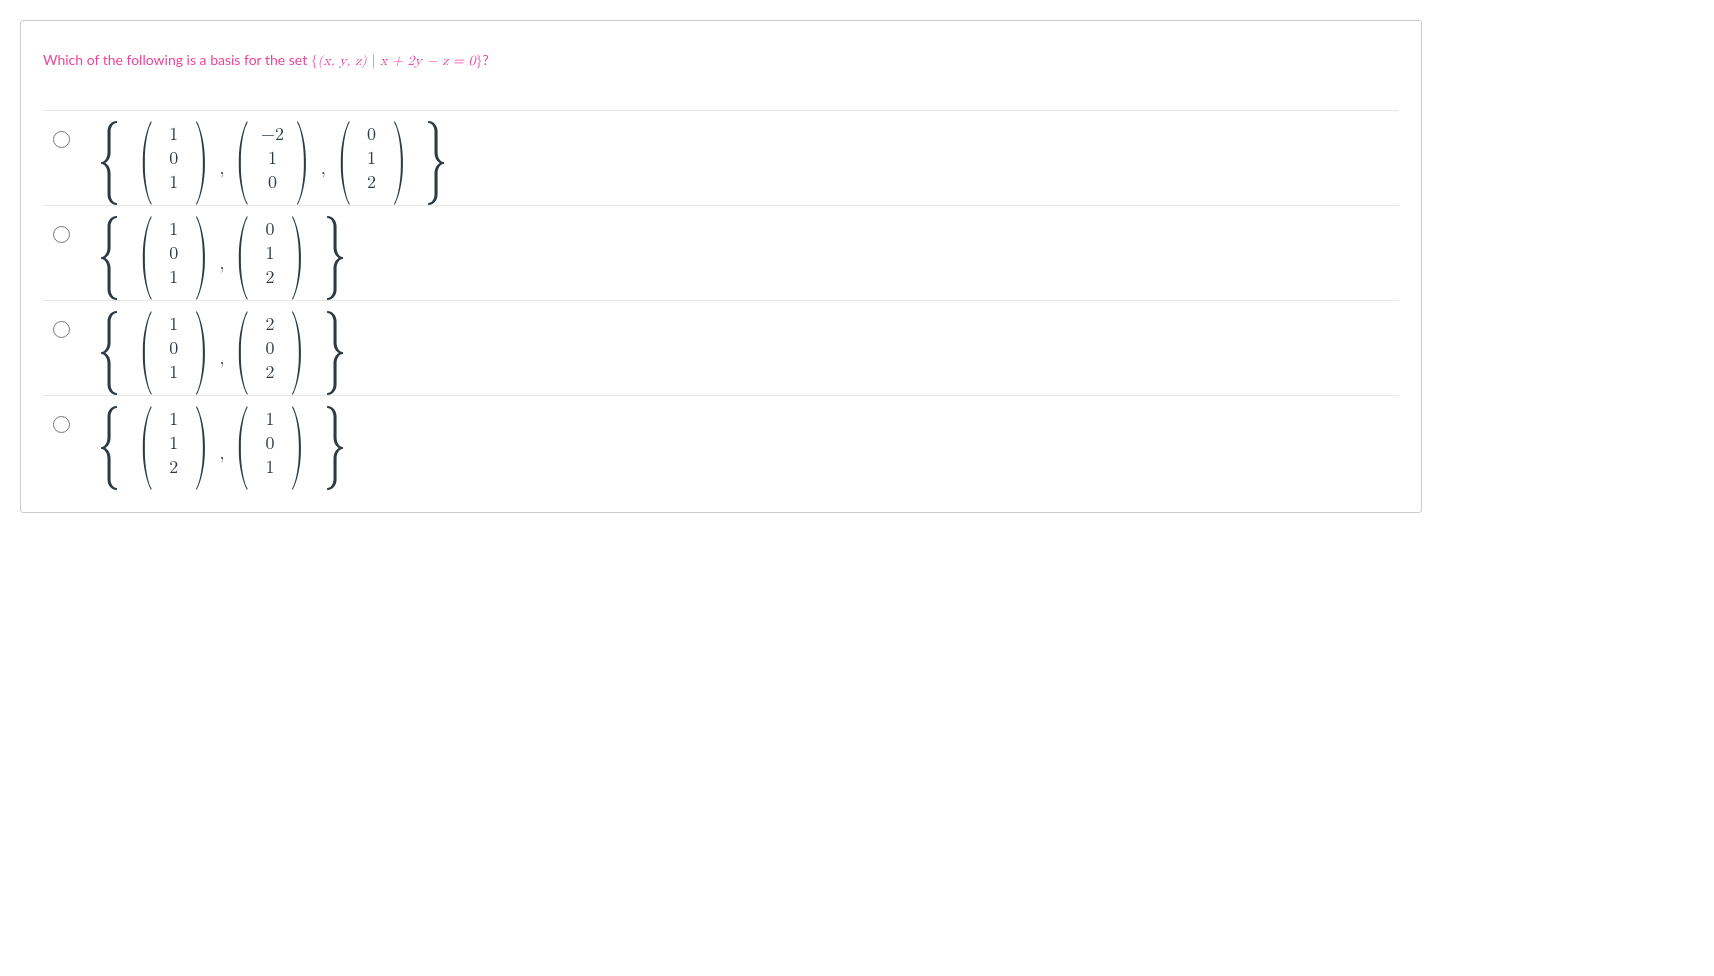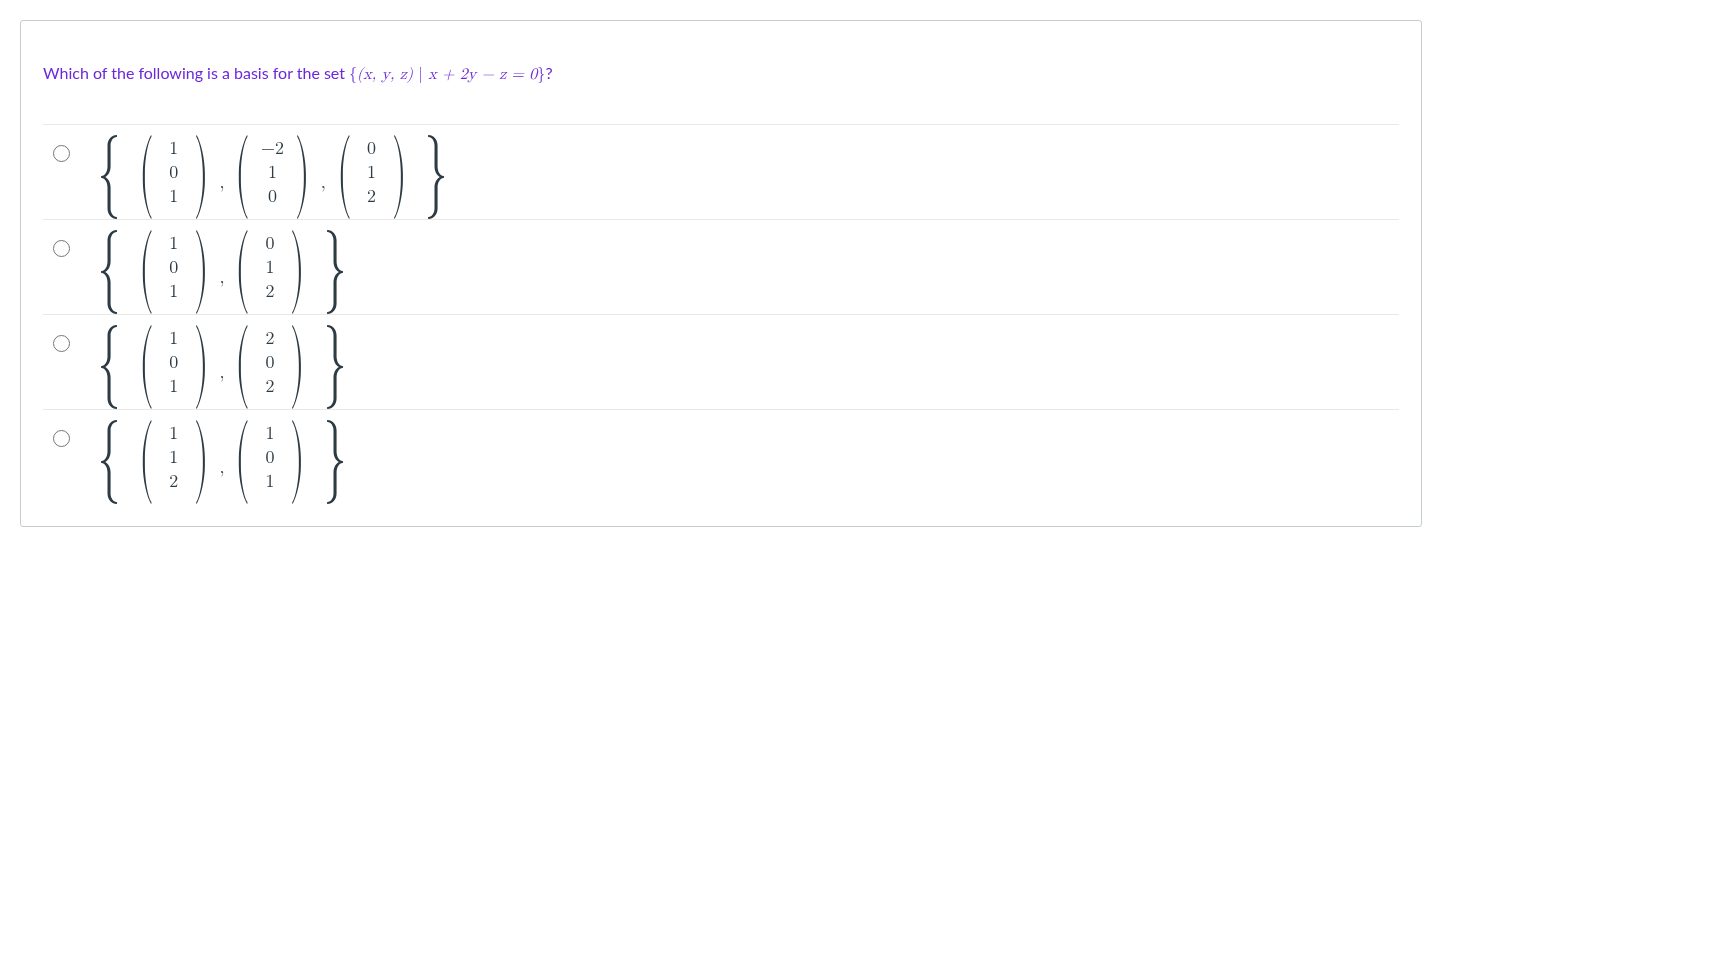--- a/index.html
+++ b/index.html
@@ -30,24 +30,23 @@
     color: #2d3b45;
   }
   .question-pts {
     font-size: 20px;
     color: #595959;
   }
   .question-body {
     padding: 30px 22px 22px 22px;
   }
   .question-text {
-    font-size: 16px;
-    color: #6d28d9;
+    font-size: 14px;
+    color: #ec4899;
     margin-bottom: 40px;
-    margin-top: 12px;
   }
   .math {
     font-family: "Latin Modern Math", "STIX Two Math", "Cambria Math", "Times New Roman", serif;
   }
   .answers {
     border-top: 1px solid #e8e8e8;
   }
   .answer-row {
     display: flex;
     align-items: center;

